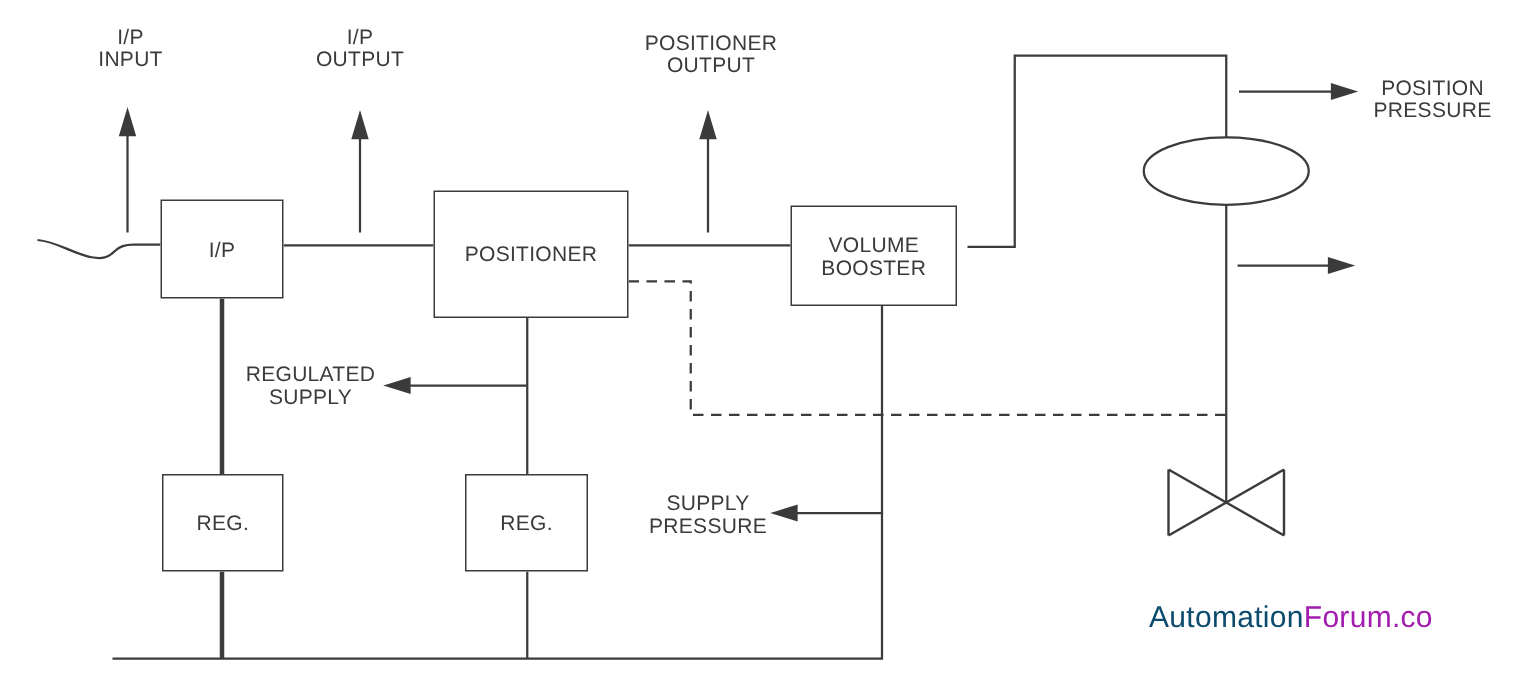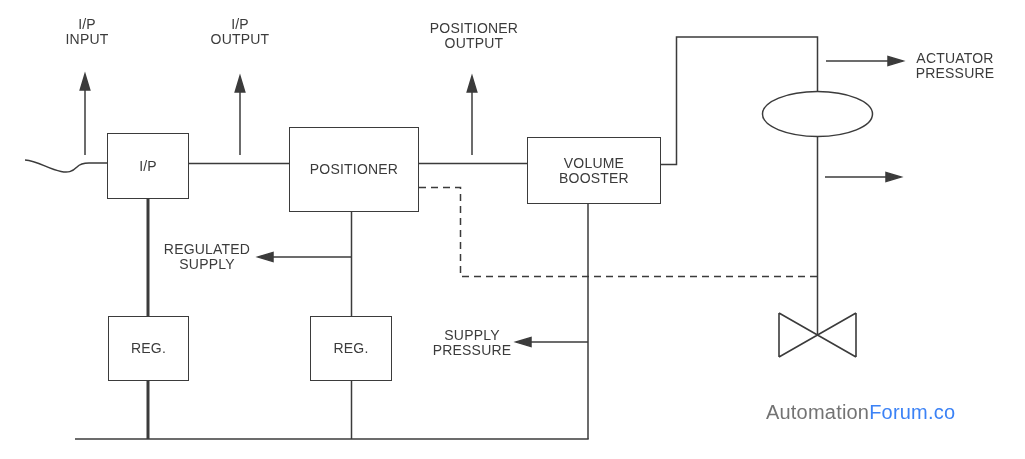--- a/index.html
+++ b/index.html
@@ -30,21 +30,21 @@
     justify-content: center;
     text-align: center;
     white-space: pre-line;
     font-size: 14px;
     line-height: 15px;
     color: #3b3b3b;
     letter-spacing: 0.2px;
   }
   .box-ip            { left: 107px; top: 133px; width: 82px;  height: 66px; }
   .box-positioner    { left: 289px; top: 127px; width: 130px; height: 85px; }
-  .box-volume-booster{ left: 527px; top: 137px; width: 134px; height: 67px; }
+  .box-volume-booster{ left: 527px; top: 137px; width: 111px; height: 67px; }
   .box-reg-left      { left: 108px; top: 316px; width: 81px;  height: 65px; }
   .box-reg-right     { left: 310px; top: 316px; width: 82px;  height: 65px; }
 
   .label {
     position: absolute;
     font-size: 14px;
     line-height: 15px;
     color: #3b3b3b;
     text-align: center;
     white-space: pre-line;
@@ -60,22 +60,22 @@
 
   .watermark {
     position: absolute;
     left: 766px;
     top: 401px;
     font-size: 20px;
     line-height: 23px;
     white-space: nowrap;
     letter-spacing: 0.2px;
   }
-  .watermark .wm-black { color: #737373; }
-  .watermark .wm-red   { color: #3b82f6; }
+  .watermark .wm-black { color: #0c4a6e; }
+  .watermark .wm-red   { color: #a21caf; }
 </style>
 </head>
 <body>
 
 <div id="stage">
 
   <svg id="wires" width="1025" height="459" viewBox="0 0 1025 459" xmlns="http://www.w3.org/2000/svg">
     <g stroke="#3b3b3b" stroke-width="1.5" fill="none">
 
       <path d="M25,160 C38,161 48,169 61,171.5 C68,172.8 72,172 77,167 C80,163.8 83.5,163 89,163 L107,163"></path>
@@ -135,20 +135,20 @@
   <div class="label lbl-ip-input">I/P
 INPUT</div>
   <div class="label lbl-ip-output">I/P
 OUTPUT</div>
   <div class="label lbl-positioner-output">POSITIONER
 OUTPUT</div>
   <div class="label lbl-regulated-supply">REGULATED
 SUPPLY</div>
   <div class="label lbl-supply-pressure">SUPPLY
 PRESSURE</div>
-  <div class="label lbl-actuator-pressure">ACTUATOR
+  <div class="label lbl-actuator-pressure">POSITION
 PRESSURE</div>
 
   <div class="watermark">
     <span class="wm-black">Automation</span><span class="wm-red">Forum.co</span>
   </div>
 
 </div>
 
 </body></html>

